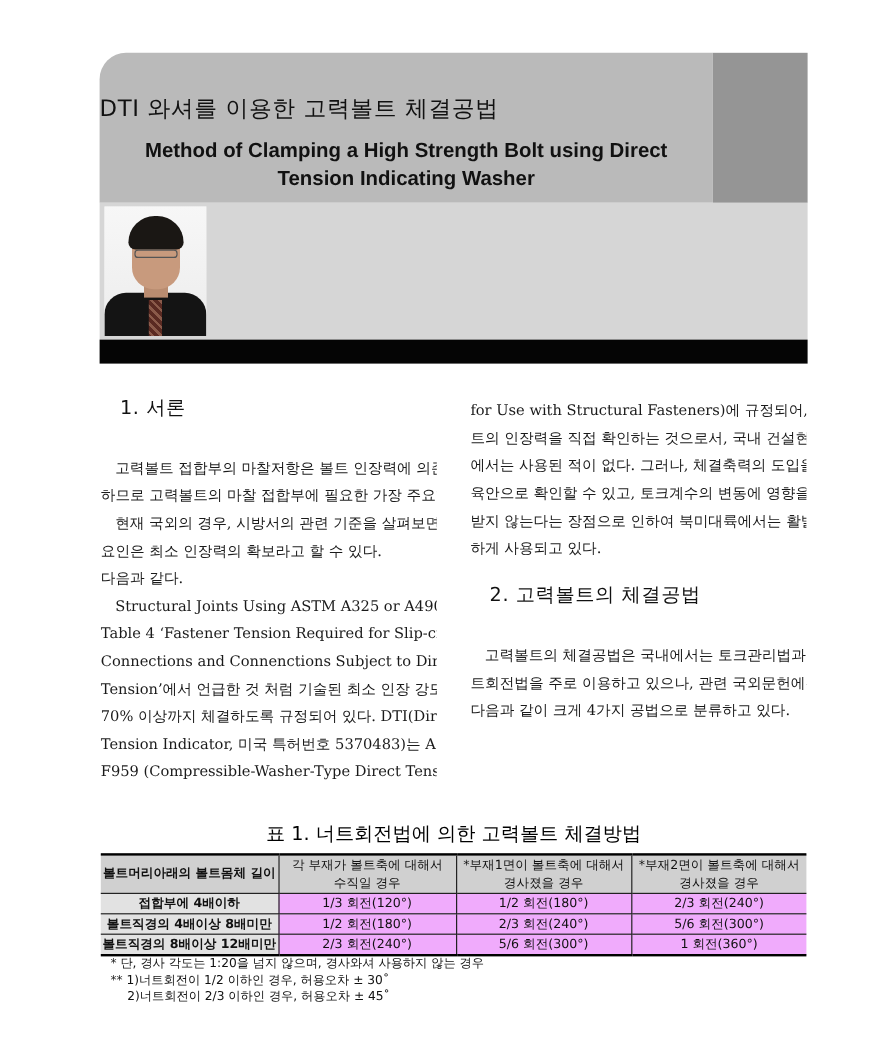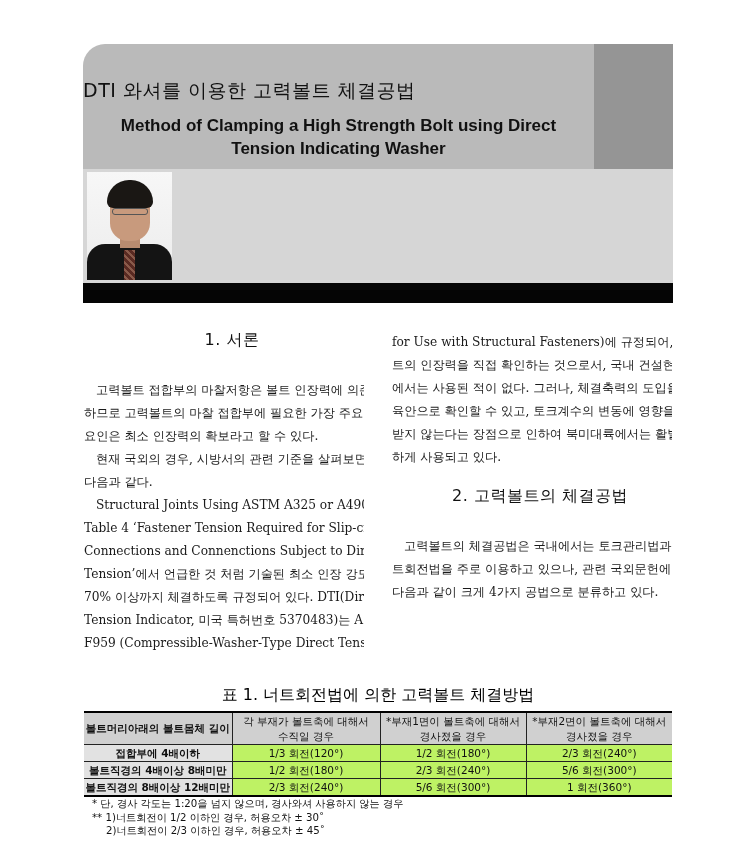--- a/index.html
+++ b/index.html
@@ -43,39 +43,39 @@
             white-space: nowrap; }
   .author .name { font-size: 12px; }
   .author .sep { margin: 0 3px; }
   .author .small { font-size: 10.5px; }
 
   
   .col { position: absolute; top: 330px; width: 280px; }
   .col-left { left: 84px; }
   .col-right { left: 392px; }
   .h2 { font-family: "DejaVu Sans", sans-serif; font-size: 16px; margin: 0; font-weight: normal;
-        padding-left: 16px; letter-spacing: 0.5px; text-align: center; }
+        padding-left: 16px; letter-spacing: 0.5px; }
   .p { font-family: "DejaVu Serif", "Liberation Serif", serif; font-size: 12.2px; line-height: 23px;
        text-align: justify; margin: 0; color: #1a1a1a; }
   .p .line { display: block; text-align-last: justify; white-space: nowrap; overflow: hidden; }
   .p .line.last { text-align-last: left; }
   .indent { padding-left: 12px; }
 
   
   .tcaption { position: absolute; left: 84px; top: 685px; width: 588px; text-align: center;
               font-size: 16px; color: #000000; }
   table.t { position: absolute; left: 84px; top: 711px; width: 588px; border-collapse: collapse;
             font-size: 10.5px; color: #111; }
   table.t th, table.t td { border: 1px solid #222; text-align: center; padding: 0; font-weight: normal; }
   table.t tr:first-child th { border-top: 2px solid #000; }
   table.t tr:last-child td { border-bottom: 2px solid #000; }
   table.t th:first-child, table.t td:first-child { border-left: none; font-weight: bold; }
   table.t th:last-child, table.t td:last-child { border-right: none; }
   table.t th { background: #d0d0d0; height: 31px; line-height: 15px; }
-  table.t td { height: 16px; line-height: 16px; background: #bef264; }
+  table.t td { height: 16px; line-height: 16px; background: #f0abfc; }
   table.t td.rowhead { background: #e2e2e2; }
 
   .notes { position: absolute; left: 92px; top: 797px; font-size: 10.2px; line-height: 13.5px; color: #111; }
   .notes .n2 { padding-left: 0; }
   .notes .n3 { padding-left: 14px; }
 </style>
 </head>
 <body>
 
 <div class="banner">
@@ -100,22 +100,22 @@
     <div class="tie"></div>
   </div>
 
 </div>
 
 <div class="col col-left">
   <h2 class="h2">1. 서론</h2>
   <div class="p" style="margin-top:28px;">
     <span class="line indent">고력볼트 접합부의 마찰저항은 볼트 인장력에 의존</span>
     <span class="line">하므로 고력볼트의 마찰 접합부에 필요한 가장 주요한</span>
+    <span class="line indent">현재 국외의 경우, 시방서의 관련 기준을 살펴보면</span>
     <span class="line last">요인은 최소 인장력의 확보라고 할 수 있다.</span>
-    <span class="line indent">현재 국외의 경우, 시방서의 관련 기준을 살펴보면</span>
     <span class="line last">다음과 같다.</span>
     <span class="line indent">Structural Joints Using ASTM A325 or A490 Bolts,</span>
     <span class="line">Table 4 ‘Fastener Tension Required for Slip-critical</span>
     <span class="line">Connections and Connenctions Subject to Direct</span>
     <span class="line">Tension’에서 언급한 것 처럼 기술된 최소 인장 강도의</span>
     <span class="line">70% 이상까지 체결하도록 규정되어 있다. DTI(Direct</span>
     <span class="line">Tension Indicator, 미국 특허번호 5370483)는 ASTM</span>
     <span class="line">F959 (Compressible-Washer-Type Direct Tension Indicators</span>
   </div>
 </div>

